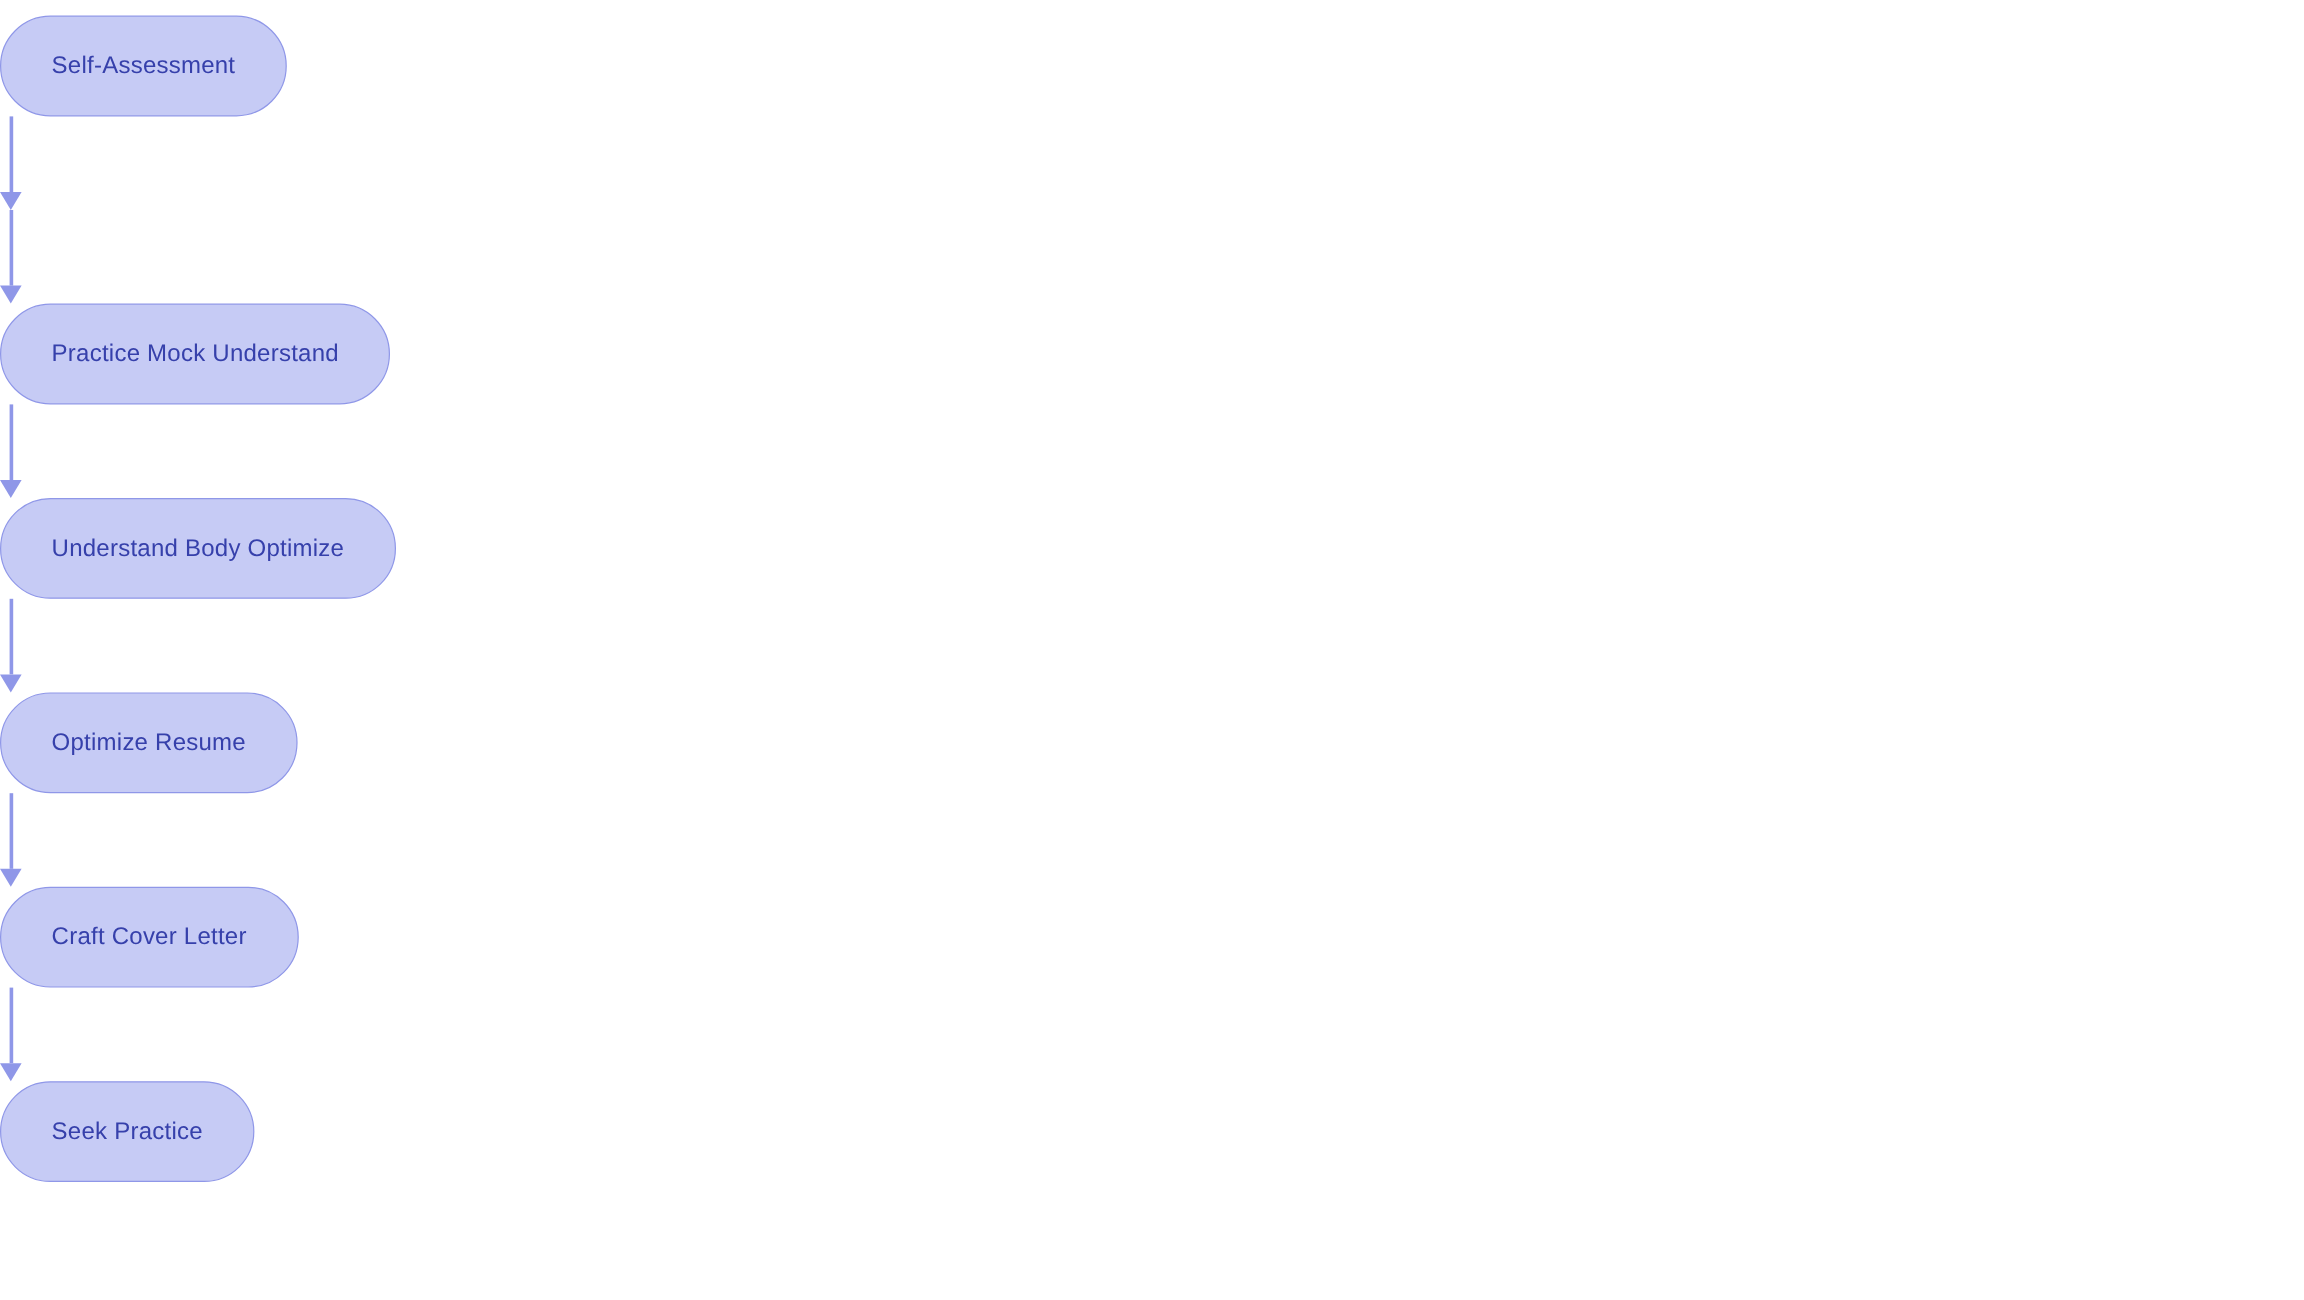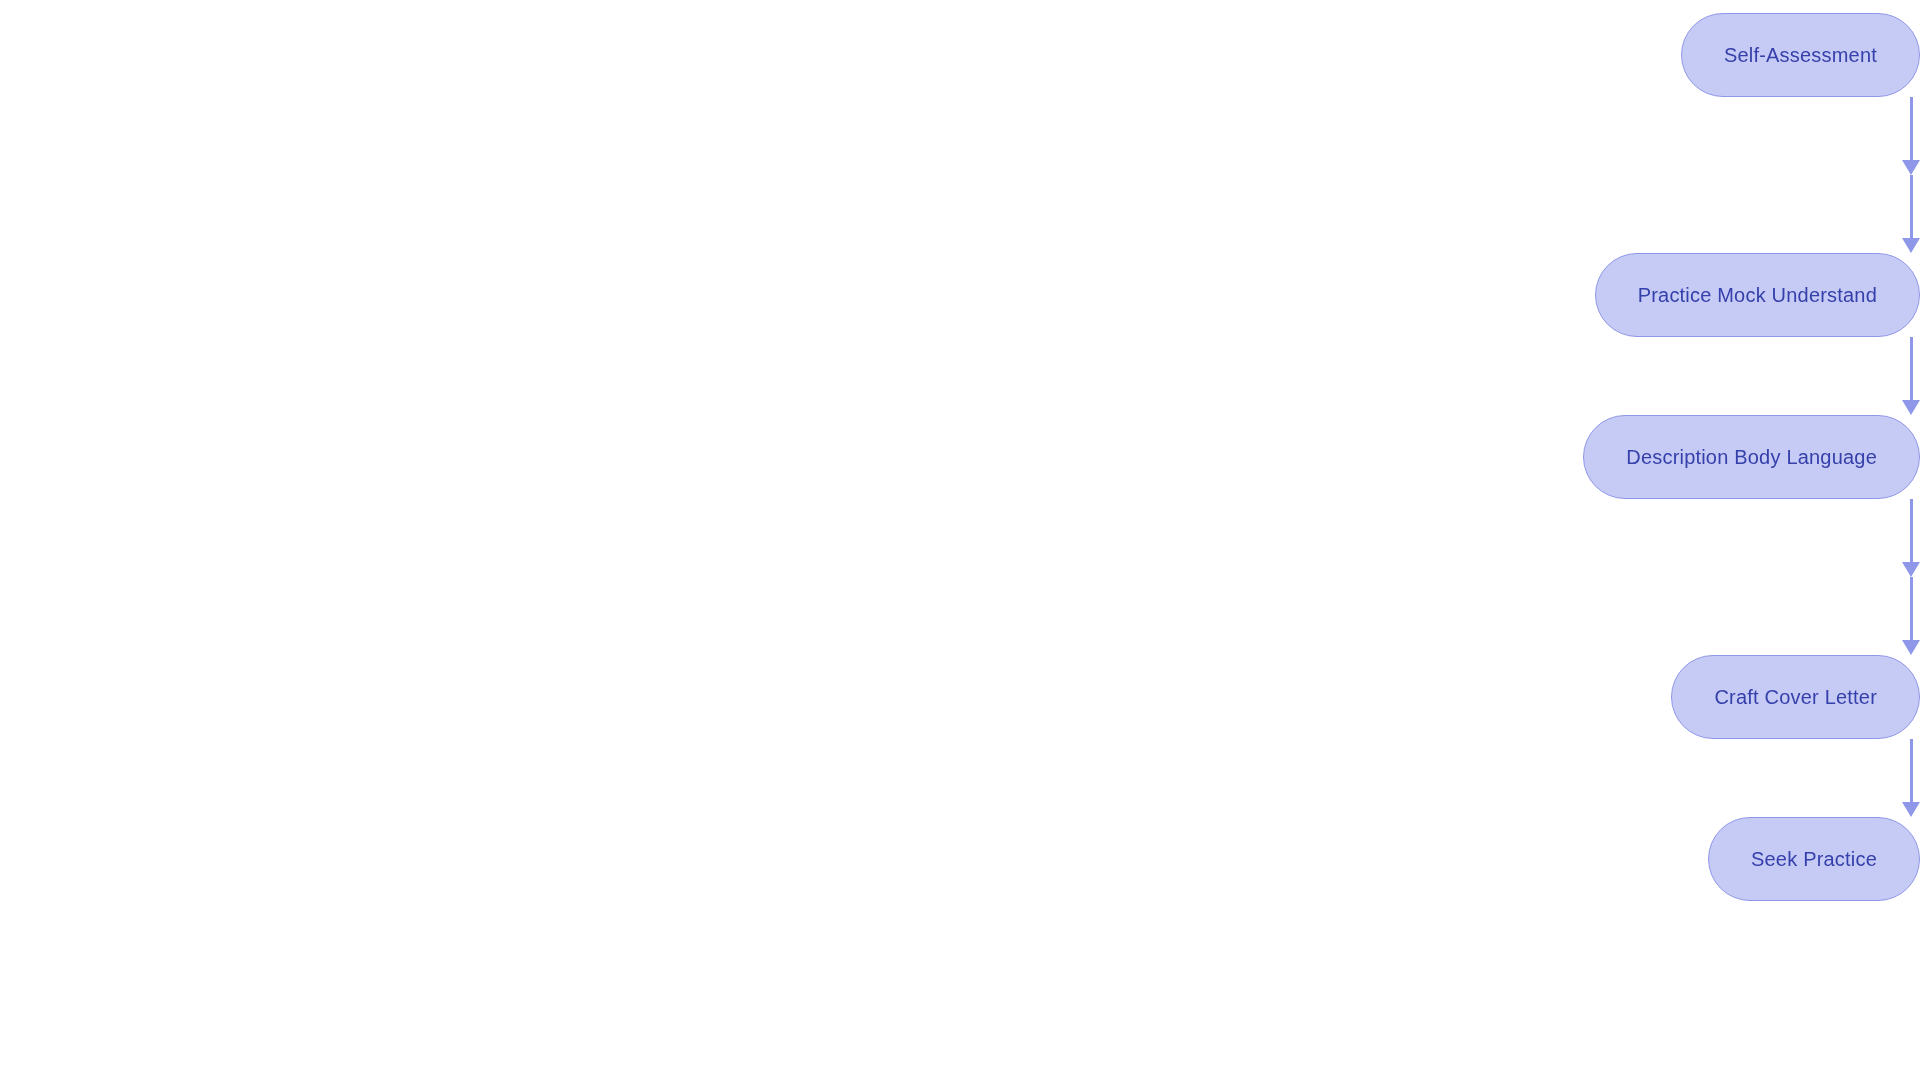--- a/index.html
+++ b/index.html
@@ -21,21 +21,21 @@
     background: var(--canvas-bg);
     overflow: hidden;
   }
   .flowchart {
     position: absolute;
     top: 13px;
     left: 0;
     width: 100%;
     display: flex;
     flex-direction: column;
-    align-items: flex-end;
+    align-items: flex-start;
   }
   .node {
     height: 84px;
     min-width: 210px;
     padding: 0 42px;
     display: flex;
     align-items: center;
     justify-content: center;
     background: var(--node-fill);
     border: 1px solid var(--node-border);
@@ -83,27 +83,28 @@
       <div class="connector-head"></div>
     </div>
 
     <div class="node">Practice Mock Understand</div>
 
     <div class="connector">
       <div class="connector-line"></div>
       <div class="connector-head"></div>
     </div>
 
-    <div class="node">Description Body Language</div>
+    <div class="node">Understand Body Optimize</div>
 
     <div class="connector">
       <div class="connector-line"></div>
       <div class="connector-head"></div>
     </div>
 
+    <div class="node">Optimize Resume</div>
 
     <div class="connector">
       <div class="connector-line"></div>
       <div class="connector-head"></div>
     </div>
 
     <div class="node">Craft Cover Letter</div>
 
     <div class="connector">
       <div class="connector-line"></div>

